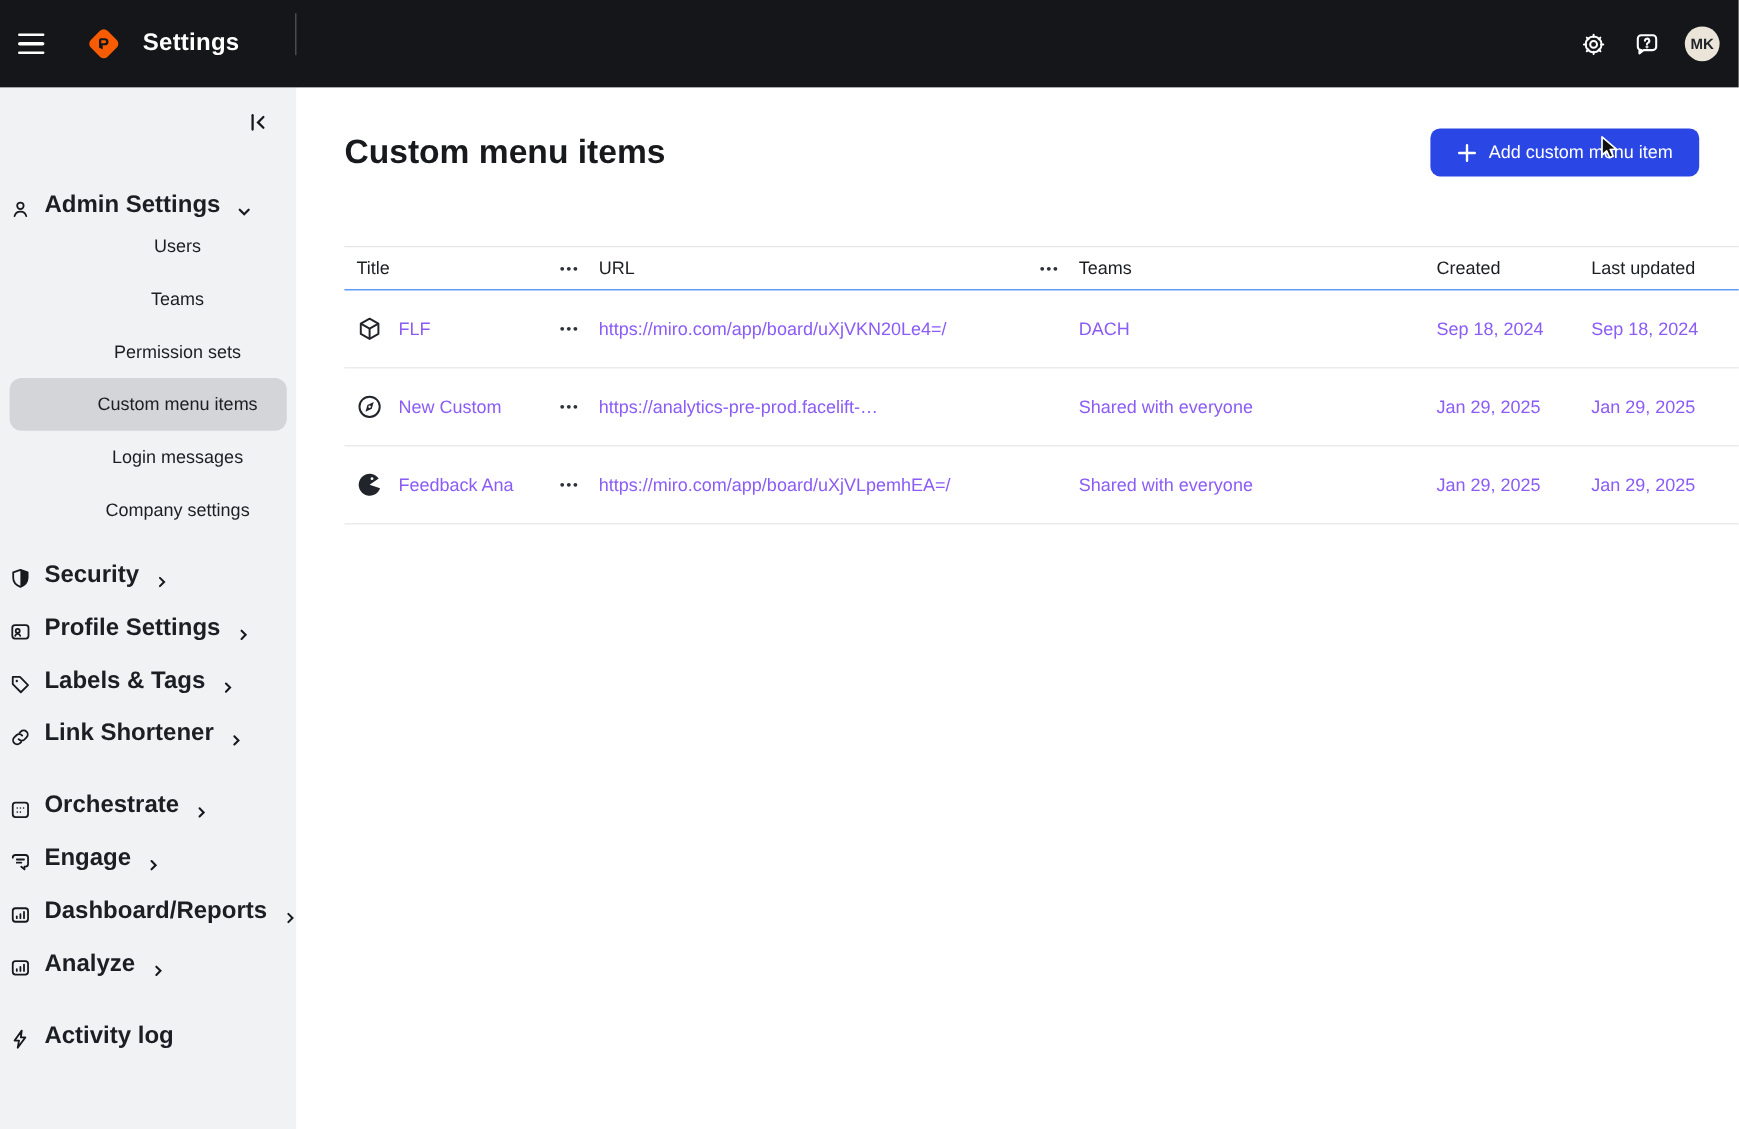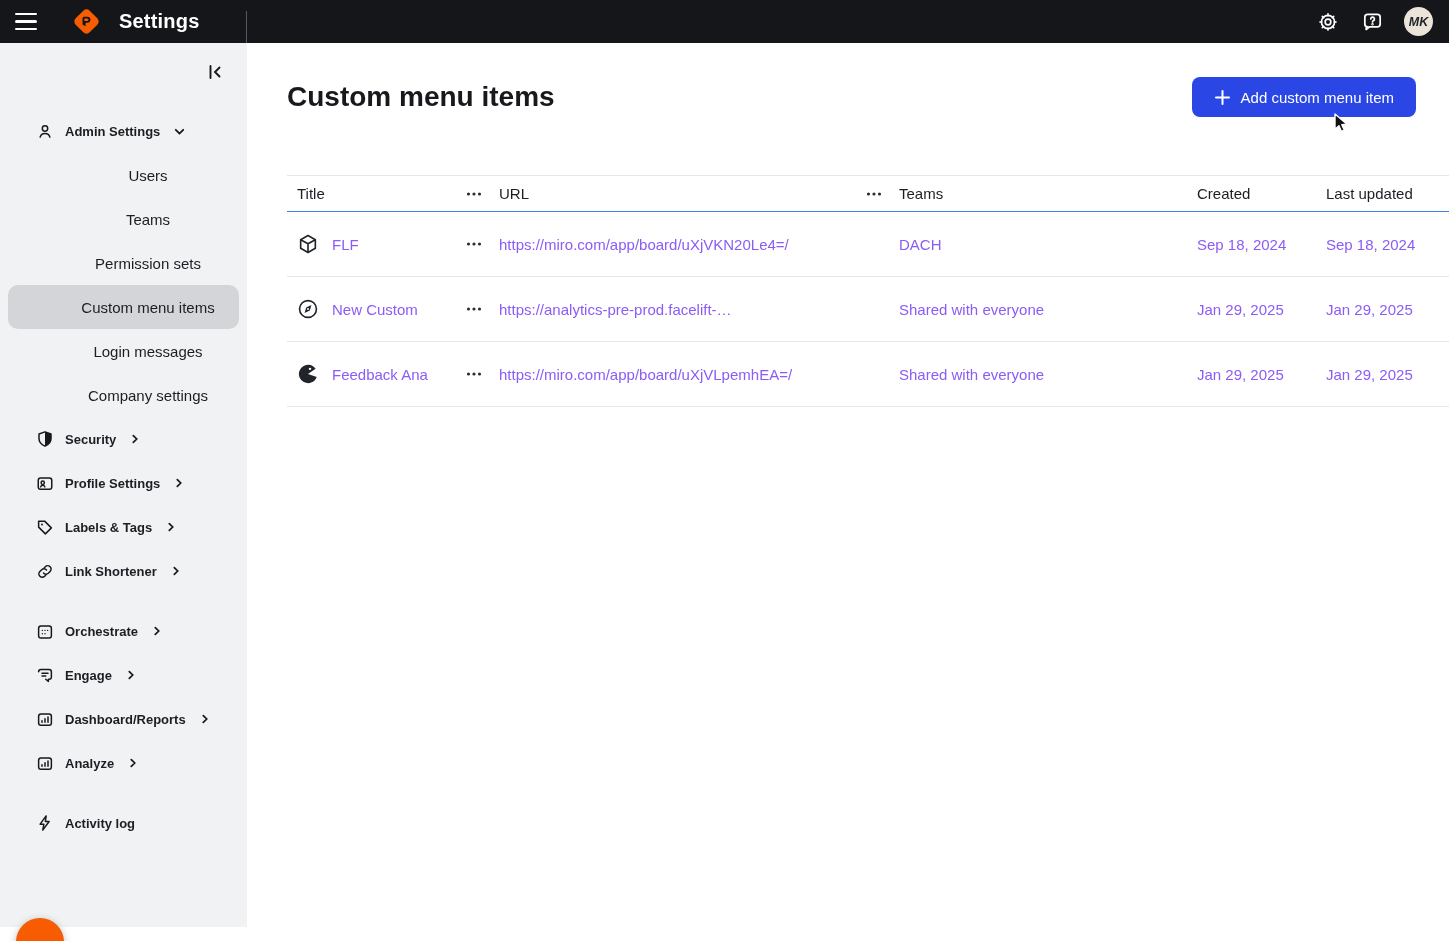--- a/index.html
+++ b/index.html
@@ -1,39 +1,39 @@
 <!DOCTYPE html>
 <html><head>
 <meta charset="utf-8">
 <style>
   * { margin:0; padding:0; box-sizing:border-box; }
   html,body { width:1449px; height:941px; overflow:hidden; background:#fff;
     font-family:"Liberation Sans", sans-serif; color:#1b1e23; }
 
   
-  .topbar { height:43px; background:#14161a; display:flex; align-items:center; position:relative; }
+  .topbar { height:73px; background:#14161a; display:flex; align-items:center; position:relative; }
   .hamburger { width:52px; height:57px; display:flex; flex-direction:column; justify-content:center; align-items:center; gap:5px; cursor:pointer; }
   .hamburger span { display:block; width:22px; height:2.6px; background:#fff; border-radius:2px; }
   .brand { display:flex; align-items:center; gap:14px; margin-left:16px; }
   .brand-title { color:#fff; font-size:20px; font-weight:700; letter-spacing:.2px; }
   .topbar-divider { position:absolute; left:246px; top:11px; width:1px; height:35px; background:#55585f; }
   .topbar-right { margin-left:auto; display:flex; align-items:center; gap:20px; padding-right:16px; }
   .icon-btn { width:24px; height:24px; display:flex; align-items:center; justify-content:center; cursor:pointer; }
   .avatar { width:29px; height:29px; border-radius:50%; background:#ebe4d8; color:#21252b;
-    display:flex; align-items:center; justify-content:center; font-size:12.5px; font-weight:700; cursor:pointer;font-style:italic; }
+    display:flex; align-items:center; justify-content:center; font-size:12.5px; font-weight:700; cursor:pointer; }
 
   
   .shell { display:flex; height:884px; }
   .sidebar { width:247px; background:#f1f2f4; padding-top:18px; position:relative; flex-shrink:0; }
   .main { flex:1; background:#fff; padding-top:34px; position:relative; }
 
   
   .collapse-row { display:flex; justify-content:flex-end; padding-right:21px; margin-bottom:26px; }
   .collapse-btn { width:22px; height:22px; display:flex; align-items:center; justify-content:center; cursor:pointer; }
-  .nav-item { height:44px; display:flex; align-items:center; gap:11px; padding-left:36px; cursor:pointer; font-size:13px; }
+  .nav-item { height:44px; display:flex; align-items:flex-end; gap:11px; padding-left:8px; cursor:pointer; font-size:20px; }
   .nav-item .lbl { font-weight:700; }
   .nav-item .chev { margin-left:2px; display:flex; align-items:center; }
   .sub-item { height:44px; display:flex; align-items:center; padding-left:49px; font-size:15px; cursor:pointer; margin:0 8px 0 8px; border-radius:10px;justify-content:center; }
   .sub-item.active { background:#d3d5d9; }
   .gap-lg { margin-top:16px; }
   .nav-icon { width:18px; height:18px; display:flex; align-items:center; justify-content:center; flex-shrink:0; }
 
   
   .main-head { display:flex; align-items:center; justify-content:space-between; padding:0 33px 0 40px; }
   .page-title { font-size:28px; font-weight:700; color:#17191d; }

